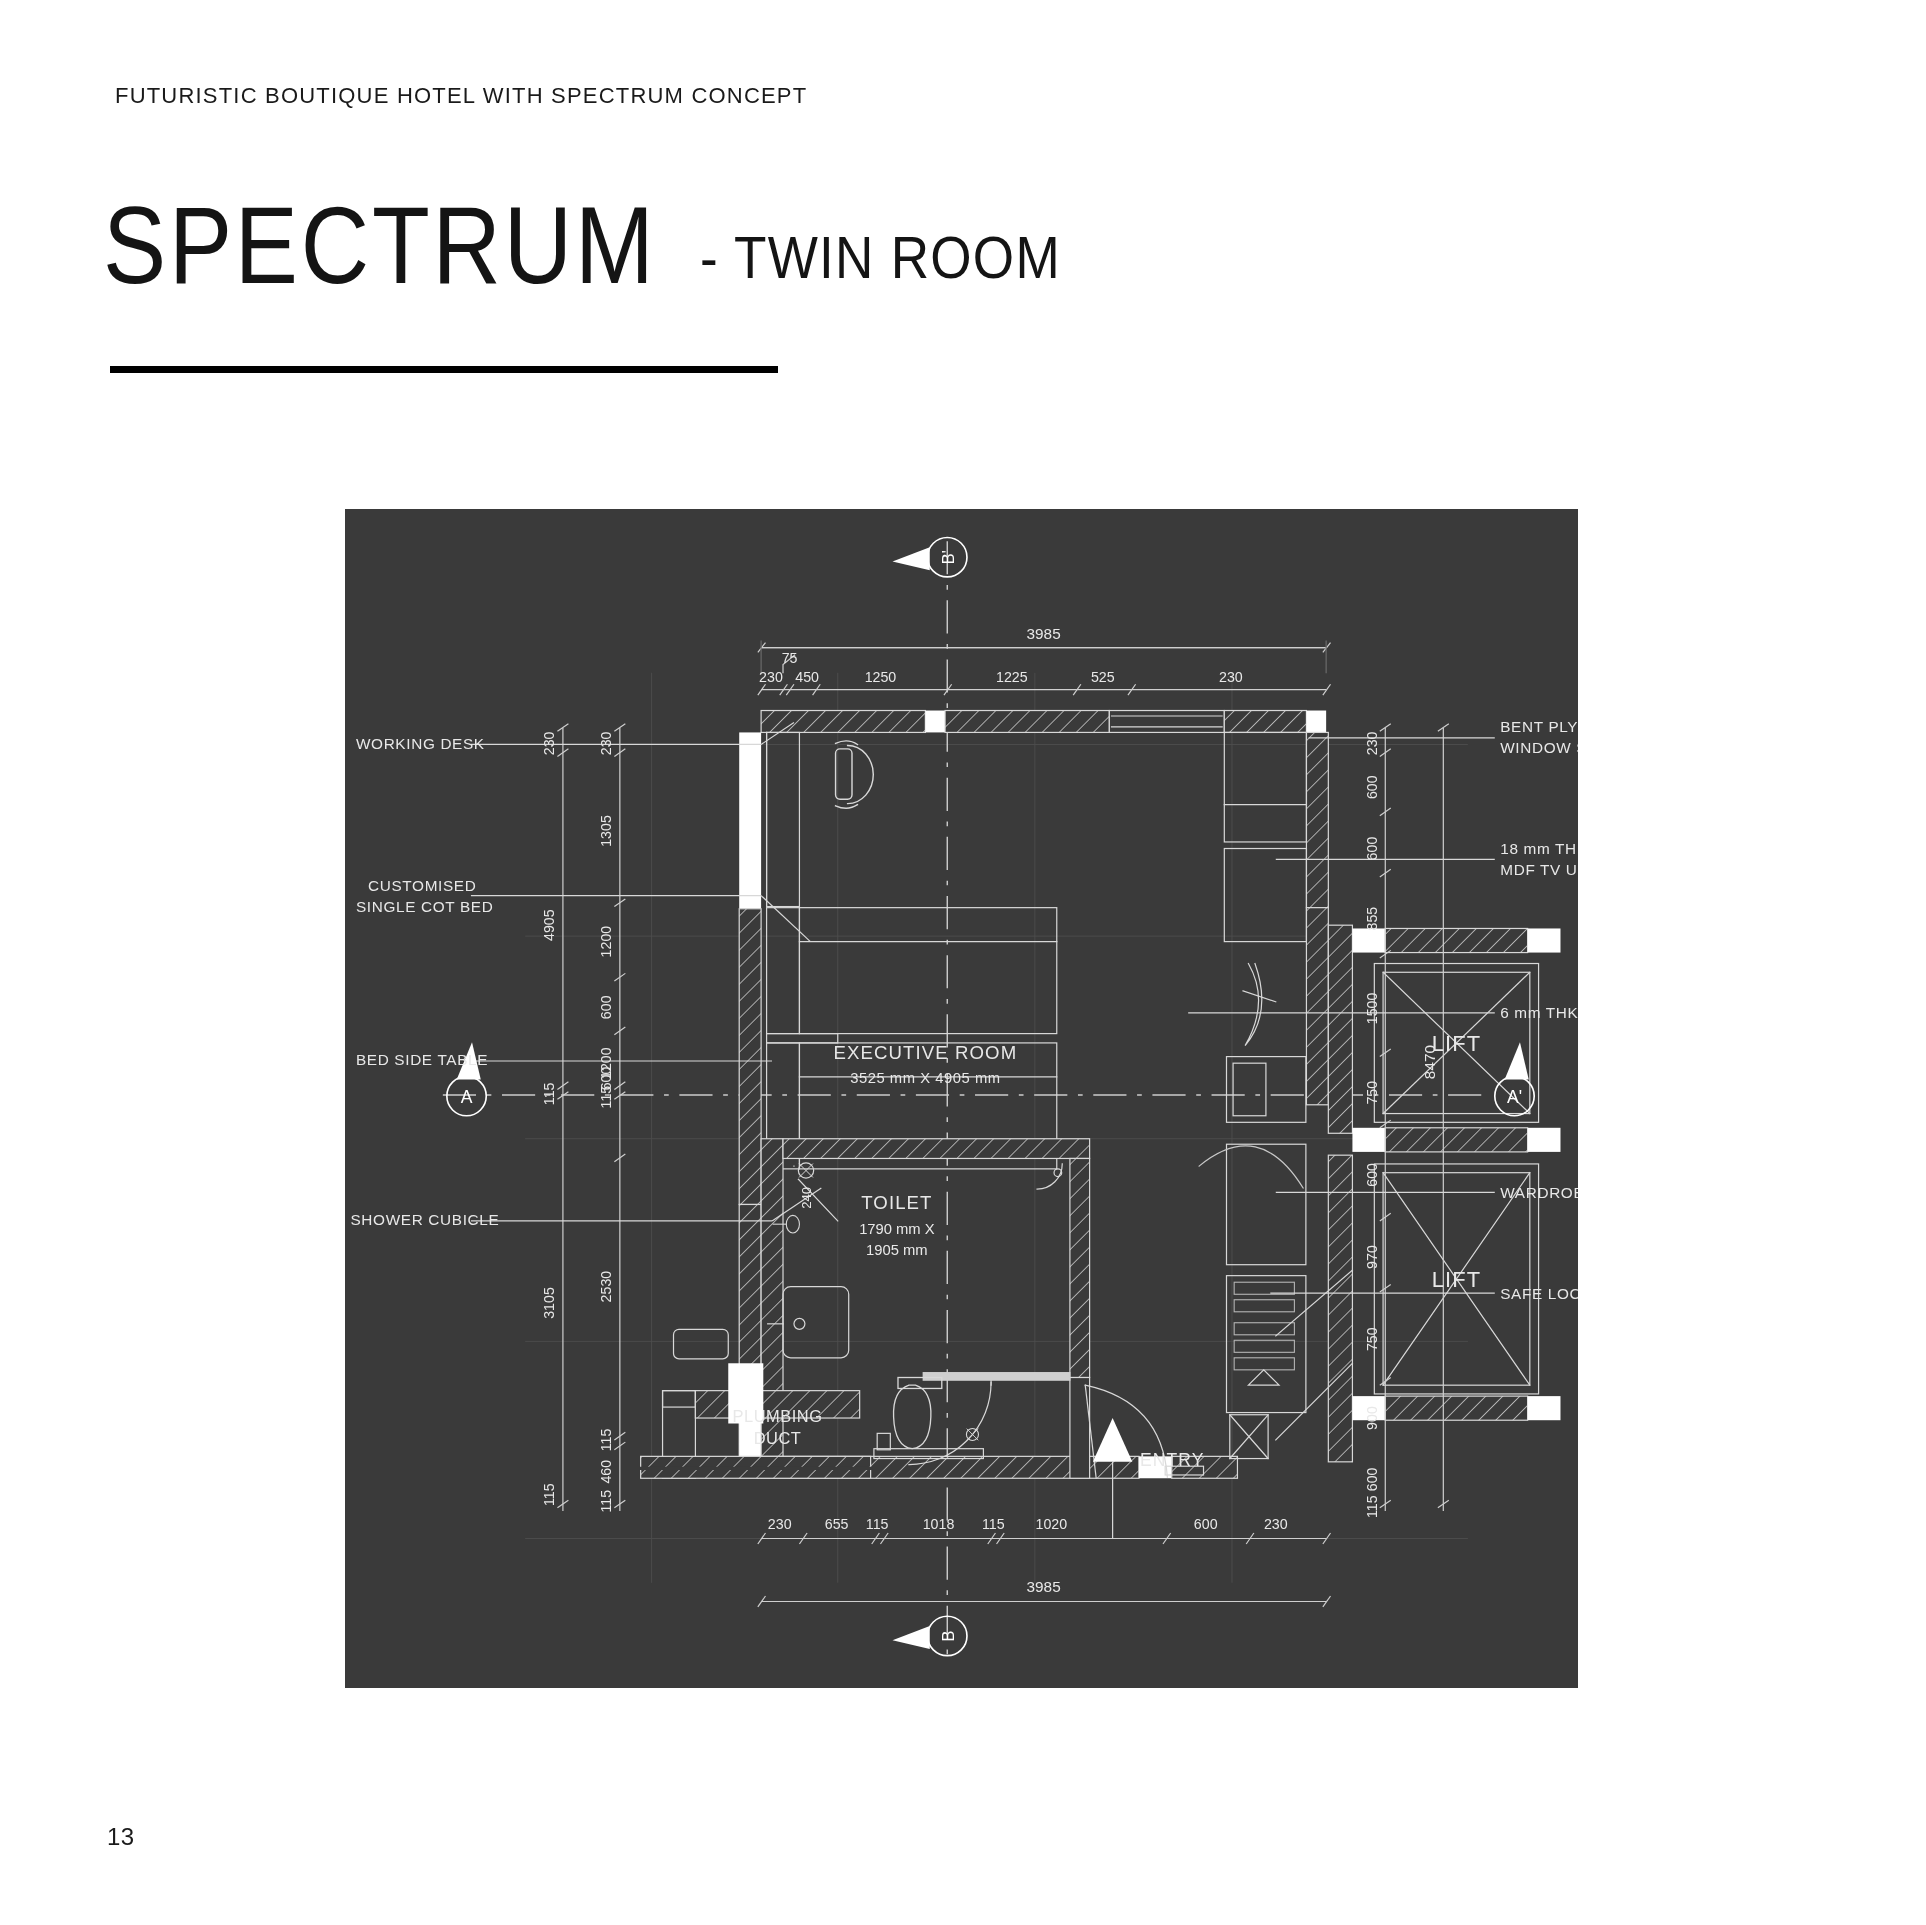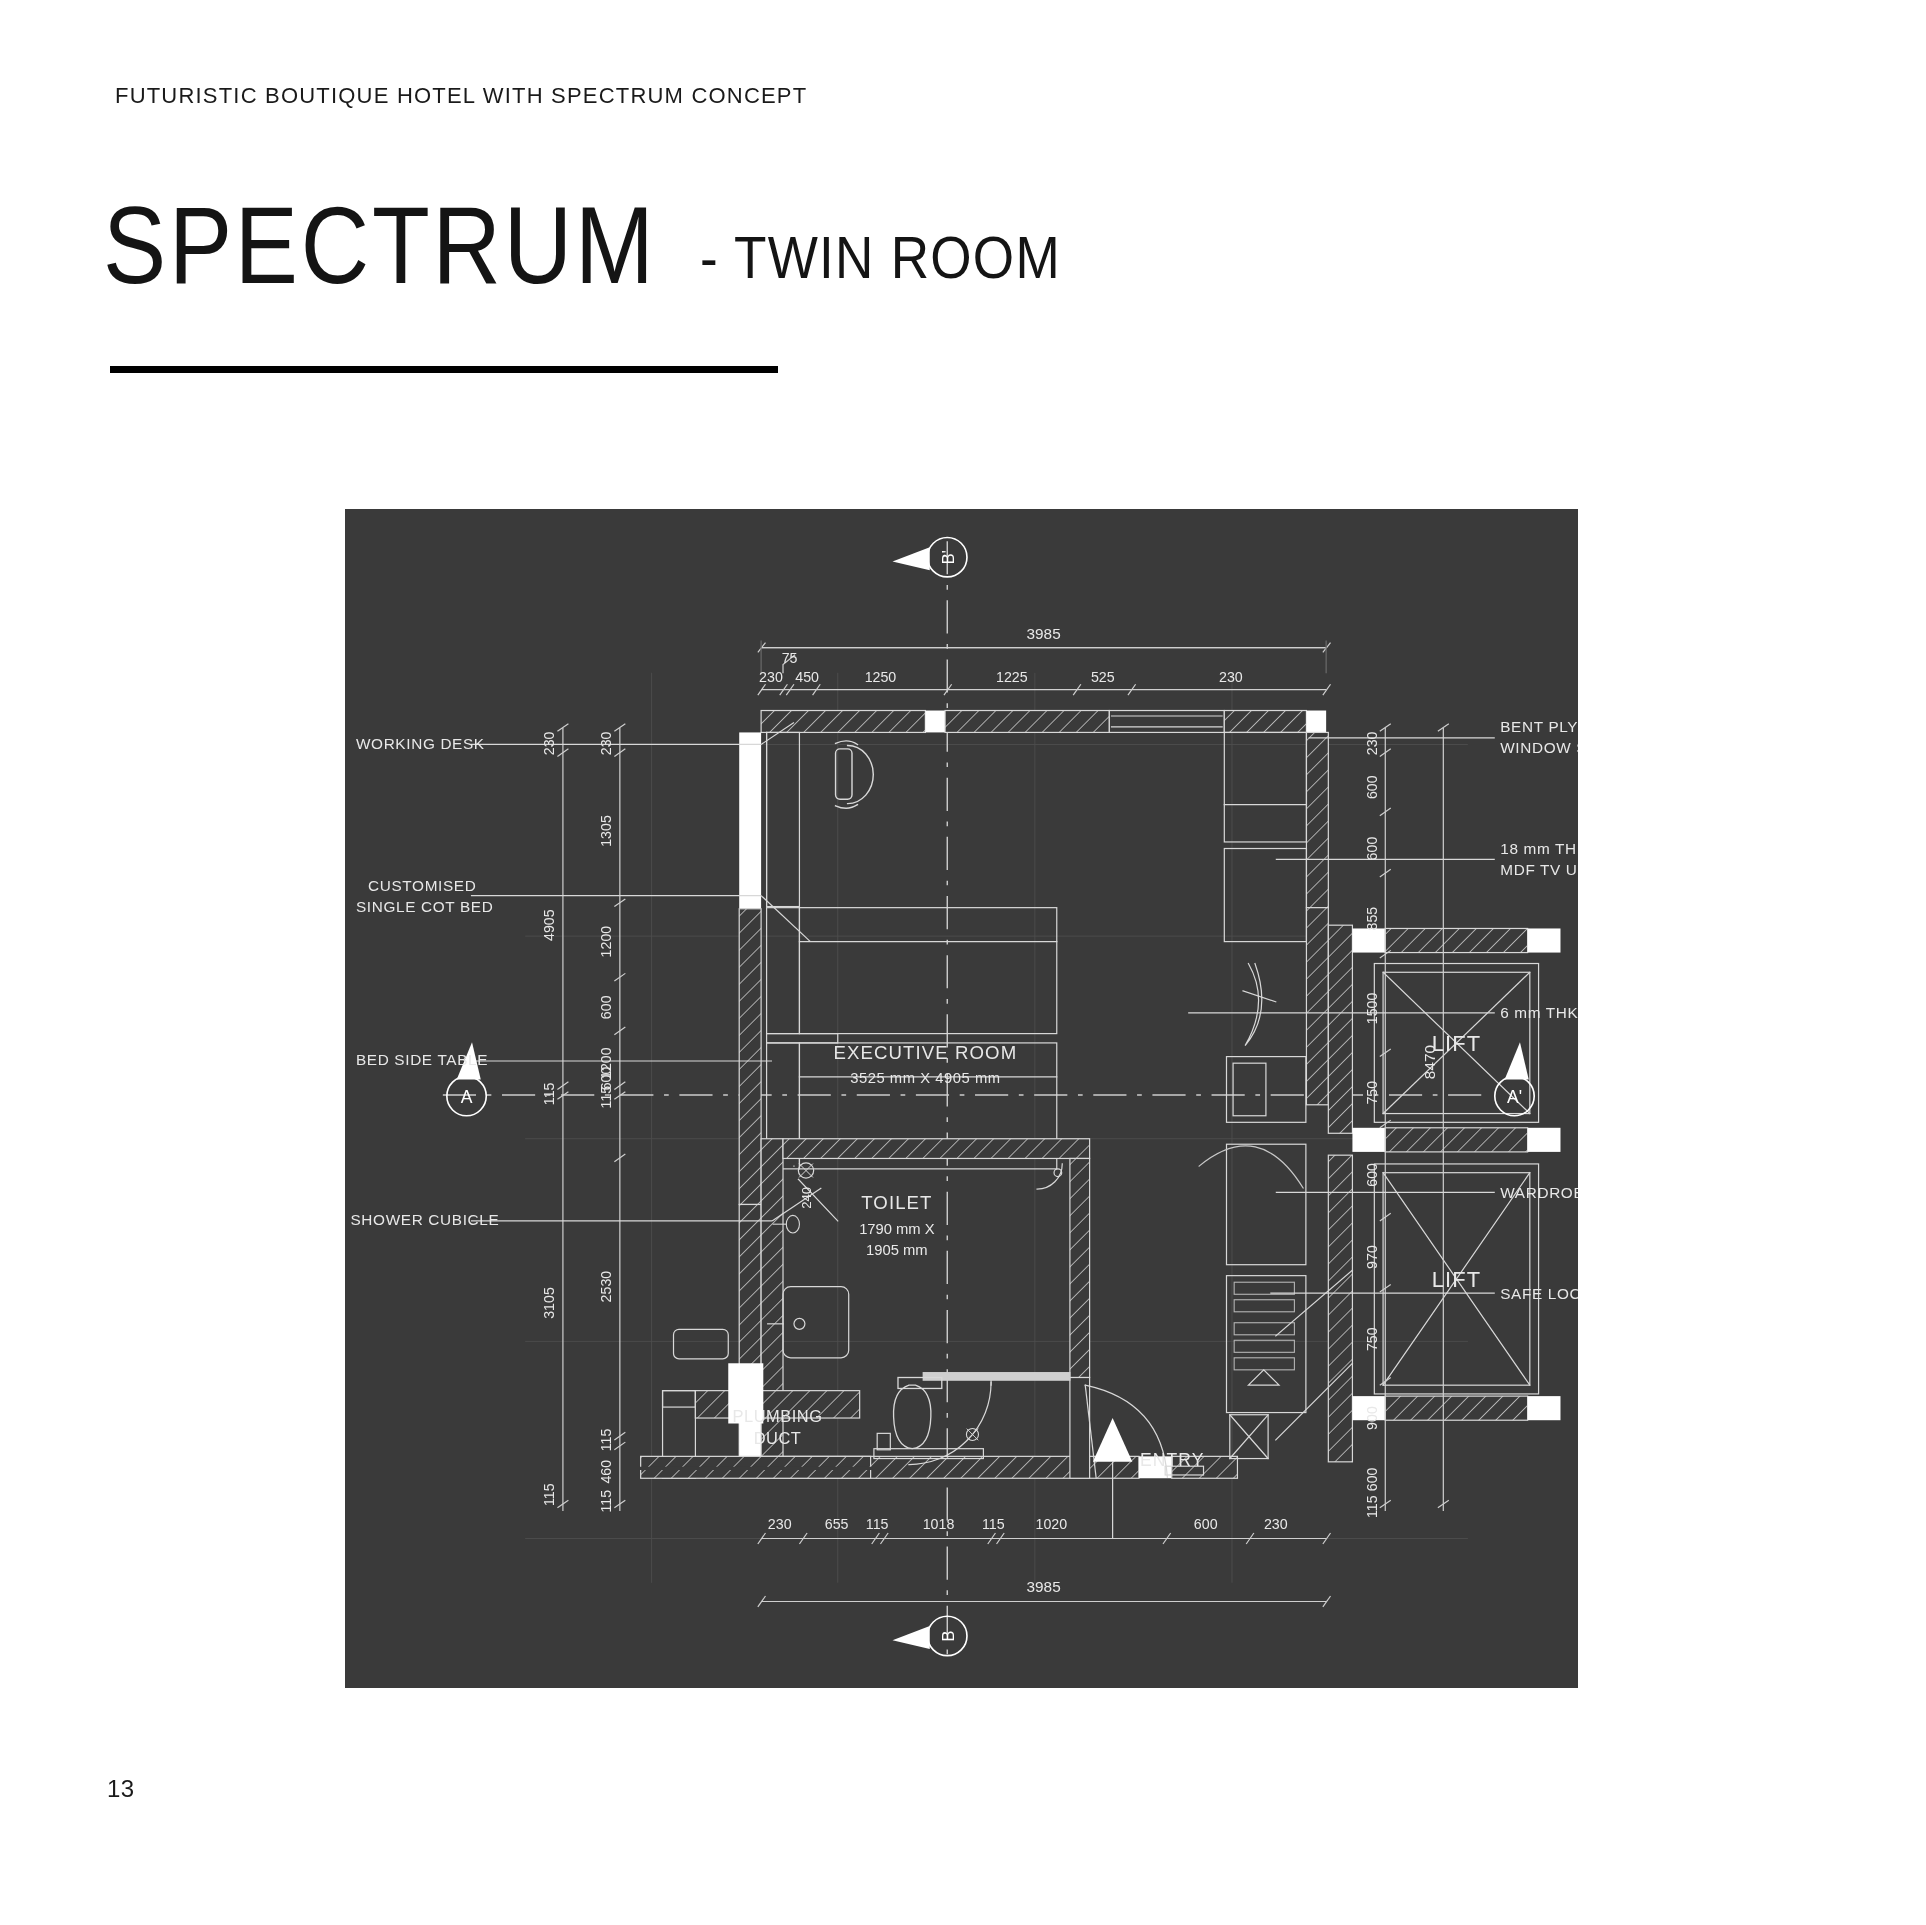--- a/index.html
+++ b/index.html
@@ -32,21 +32,21 @@
     font-weight:500;
     margin-left:-47px;margin-bottom:7.7px;
     transform:scaleX(0.9);transform-origin:left bottom;
   }
   #title-rule{
     position:absolute;left:110px;top:366px;
     width:668px;height:6.6px;background:#000000;
   }
   
   #footer{
-    position:absolute;left:107px;top:1775px;
+    position:absolute;left:107px;top:1823px;
     display:flex;align-items:center;white-space:nowrap;
   }
   #page-num{font-size:24px;color:#1a1a1a;letter-spacing:0.5px;font-weight:500;}
   #footer-text{font-size:30px;color:#1a1a1a;letter-spacing:0.8px;font-weight:500;margin-left:79px;}
 
   
   #plan-panel{
     position:absolute;left:345px;top:509px;
     width:1233px;height:1179px;
     background:#3a3a3a;

